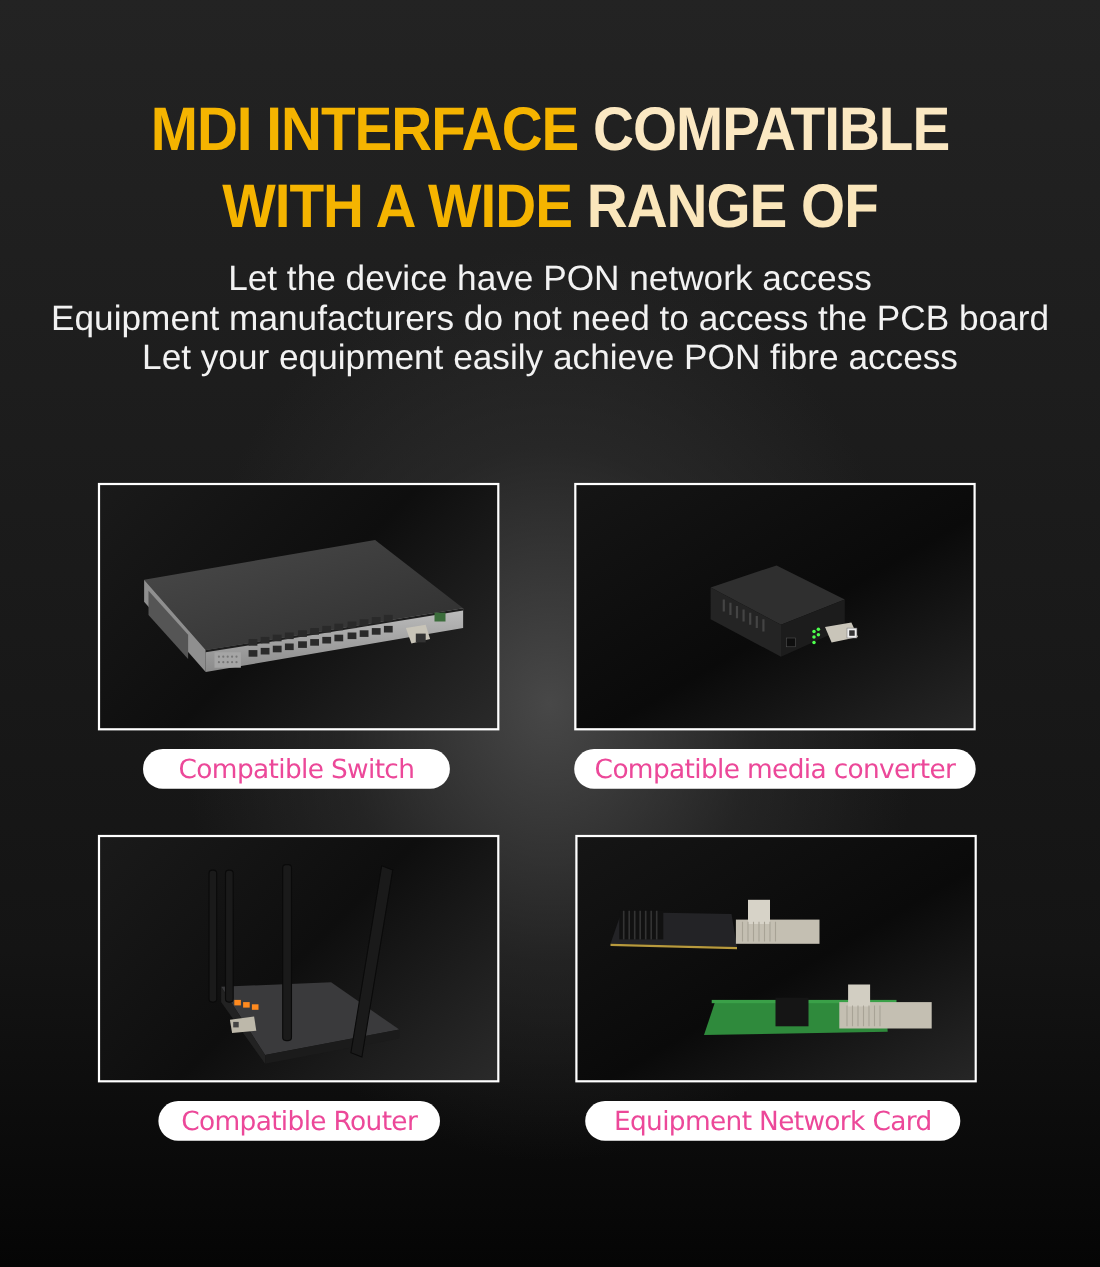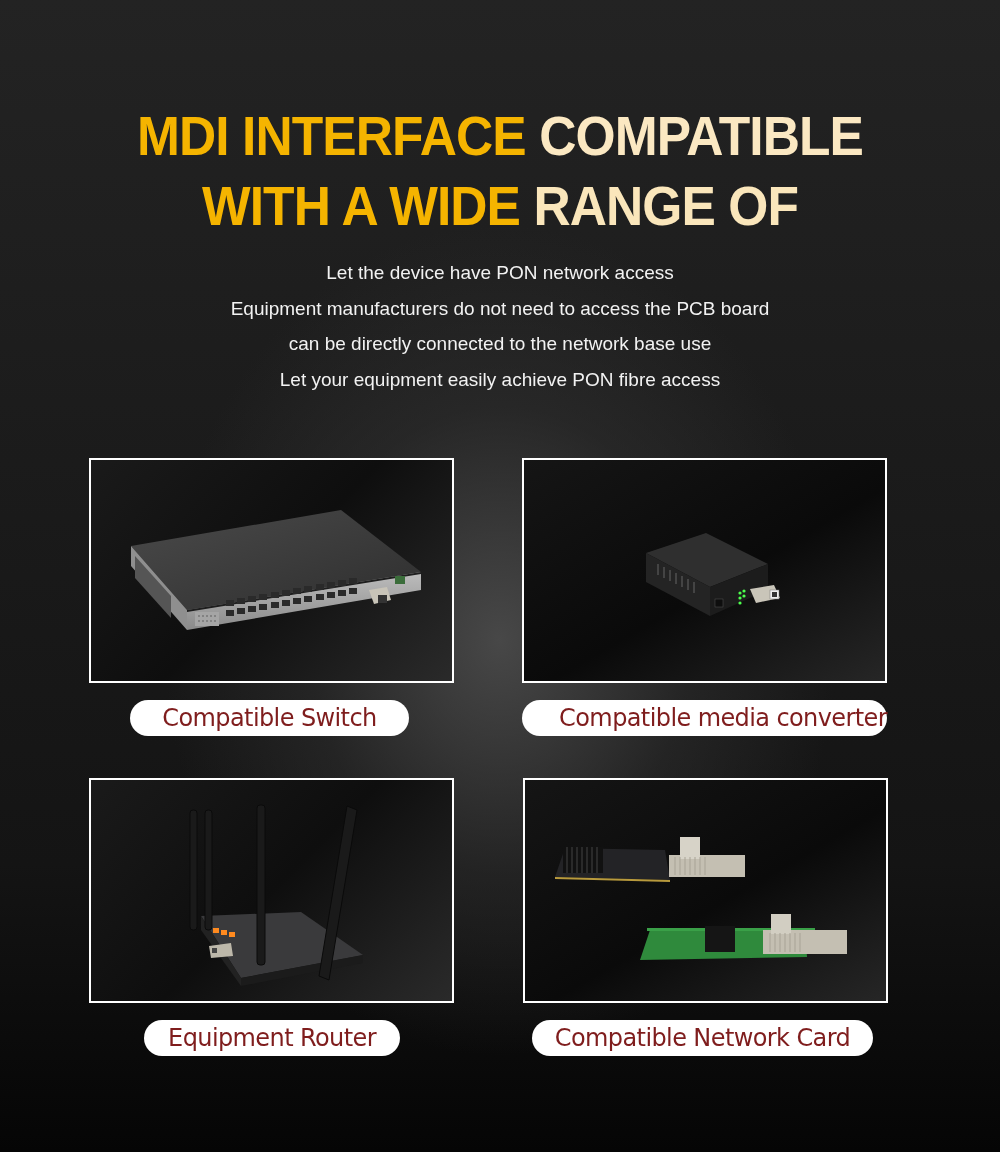--- a/index.html
+++ b/index.html
@@ -4,64 +4,64 @@
   <style>
     * { box-sizing: border-box; margin: 0; padding: 0; }
     html, body { width: 1000px; height: 1152px; overflow: hidden; }
     body {
       position: relative;
       font-family: "Liberation Sans", sans-serif;
       background:
         radial-gradient(ellipse 420px 520px at 500px 640px, rgba(80,80,80,0.85) 0%, rgba(50,50,50,0.5) 45%, rgba(0,0,0,0) 80%),
         linear-gradient(180deg, #232323 0%, #1c1c1c 35%, #141414 75%, #050505 100%);
     }
-    .page { position: absolute; inset: 0; margin-top: 19px; }
+    .page { position: absolute; inset: 0; }
 
     .title {
       position: absolute; left: 0; width: 1000px; top: 82px;
       text-align: center;
       font-family: "Liberation Sans", sans-serif;
       font-weight: bold; font-size: 56px; line-height: 70px;
       letter-spacing: -1px;
       transform: scaleX(0.92);
     }
     .title .line { display: block; }
     .title .gold { color: #f5b400; }
     .title .cream { color: #fae6bb; }
     .title .line1 .cream { color: #fbe8c2; }
 
     .subtitle {
       position: absolute; left: 0; width: 1000px; top: 236px;
       text-align: center; color: #f2f2f2;
       font-family: "Liberation Sans", sans-serif;
-      font-size: 19px; line-height: 35.5px;
+      font-size: 32px; line-height: 35.5px;
     }
     .subtitle .sub-line { display: block; }
 
     .card-frame {
       position: absolute; width: 365px; height: 225px;
       border: 2px solid #ffffff;
       background: linear-gradient(135deg, #1a1a1a 0%, #0e0e0e 50%, #2a2a2a 100%);
       overflow: hidden;
     }
     .frame-switch { left: 89px; top: 439px; }
     .frame-converter { left: 522px; top: 439px; }
     .frame-router { left: 89px; top: 759px; }
     .frame-nic { left: 523px; top: 759px; }
     .frame-converter, .frame-nic { background: linear-gradient(150deg, #151515 0%, #0a0a0a 55%, #262626 100%); }
 
     .pill {
       position: absolute; height: 36px; border-radius: 18px;
-      background: #ffffff; color: #7f1d1d;
+      background: #ffffff; color: #ec4899;
       font-family: "DejaVu Sans", sans-serif;
       font-size: 24px; line-height: 36px; text-align: center;
       white-space: nowrap; letter-spacing: -0.6px;
     }
     .pill-switch { left: 130px; top: 681px; width: 279px; }
-    .pill-converter { left: 522px; top: 681px; width: 365px; text-align: right; }
+    .pill-converter { left: 522px; top: 681px; width: 365px; }
     .pill-router { left: 144px; top: 1001px; width: 256px; }
     .pill-nic { left: 532px; top: 1001px; width: 341px; }
 
     svg { display: block; }
   </style>
 </head>
 <body>
 
 <div class="page">
 
@@ -72,21 +72,20 @@
     </span>
     <span class="line line2">
       <span class="gold">WITH A WIDE</span>
       <span class="cream">RANGE OF</span>
     </span>
   </h1>
 
   <div class="subtitle">
     <span class="sub-line">Let the device have PON network access</span>
     <span class="sub-line">Equipment manufacturers do not need to access the PCB board</span>
-    <span class="sub-line">can be directly connected to the network base use</span>
     <span class="sub-line">Let your equipment easily achieve PON fibre access</span>
   </div>
 
   <div class="card-frame frame-switch">
     <svg width="361" height="221" viewBox="0 0 361 221">
       <defs>
         <linearGradient id="swTop" x1="0" y1="0" x2="1" y2="1">
           <stop offset="0" stop-color="#4a4a4a"></stop>
             <stop offset="1" stop-color="#2e2e2e"></stop>
         </linearGradient>
@@ -188,21 +187,21 @@
       <polygon points="118,166 140,163 142,176 120,178" fill="#bdb8aa"></polygon>
       <rect x="121" y="168" width="5" height="5" fill="#444"></rect>
       <g fill="#1a1a1a" stroke="#0a0a0a" stroke-width="1">
         <rect x="99" y="30" width="7" height="120" rx="3"></rect>
         <rect x="114" y="30" width="7" height="120" rx="3"></rect>
         <rect x="166" y="25" width="8" height="160" rx="3"></rect>
         <polygon points="256,26 266,30 238,200 228,196"></polygon>
       </g>
     </svg>
   </div>
-  <div class="pill pill-router">Equipment Router</div>
+  <div class="pill pill-router">Compatible Router</div>
 
   <div class="card-frame frame-nic">
     <svg width="361" height="221" viewBox="0 0 361 221">
       <polygon points="30,97 40,68 140,70 145,100" fill="#232326"></polygon>
       <rect x="38" y="67" width="40" height="26" fill="#111"></rect>
       <g stroke="#333" stroke-width="1.5">
         <line x1="42" y1="67" x2="42" y2="93"></line>
           <line x1="47" y1="67" x2="47" y2="93"></line>
           <line x1="52" y1="67" x2="52" y2="93"></line>
           <line x1="57" y1="67" x2="57" y2="93"></line>
@@ -231,15 +230,15 @@
           <line x1="245" y1="153" x2="245" y2="172"></line>
           <line x1="250" y1="153" x2="250" y2="172"></line>
           <line x1="255" y1="153" x2="255" y2="172"></line>
           <line x1="260" y1="153" x2="260" y2="172"></line>
           <line x1="265" y1="153" x2="265" y2="172"></line>
           <line x1="270" y1="153" x2="270" y2="172"></line>
           <line x1="275" y1="153" x2="275" y2="172"></line>
         </g>
     </svg>
   </div>
-  <div class="pill pill-nic">Compatible Network Card</div>
+  <div class="pill pill-nic">Equipment Network Card</div>
 
 </div>
 
 </body></html>

